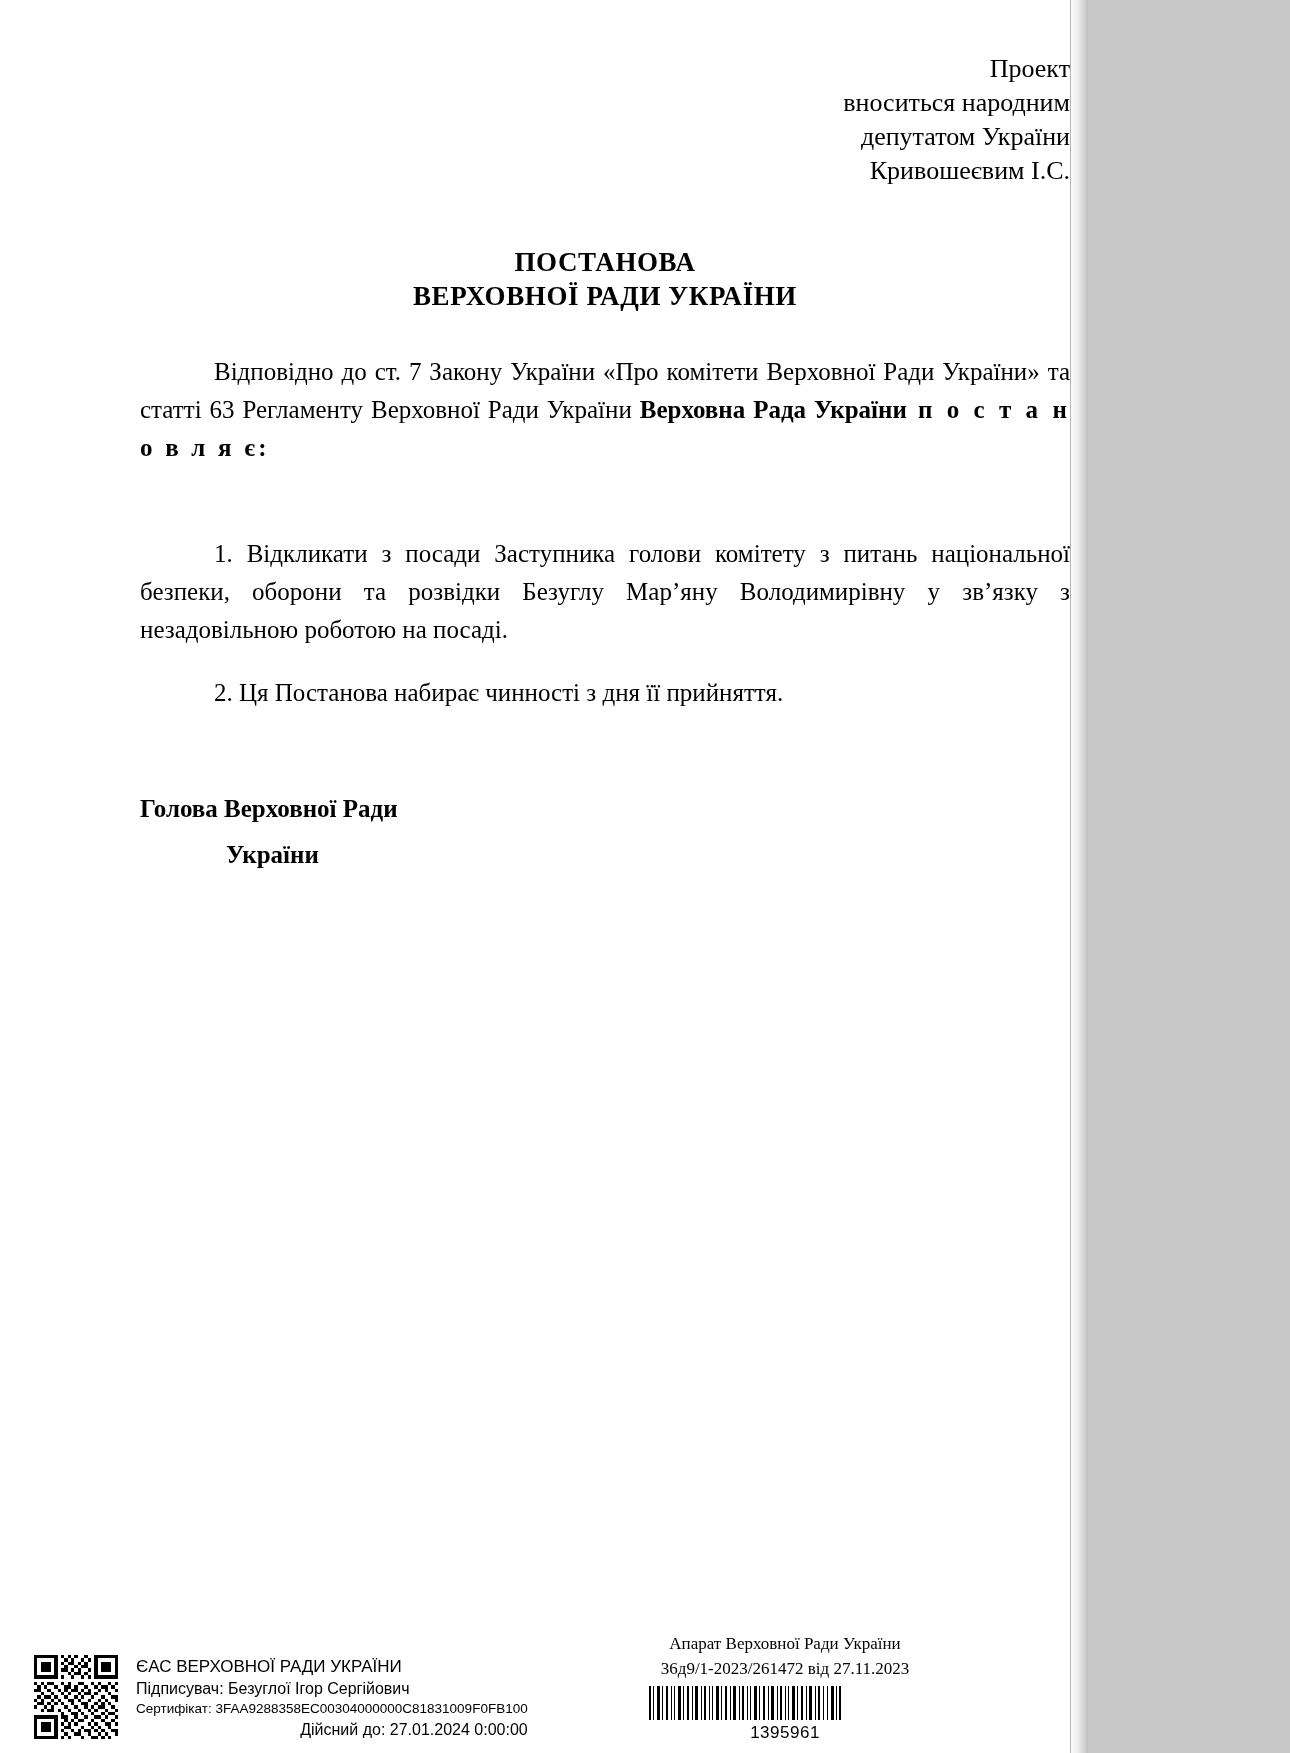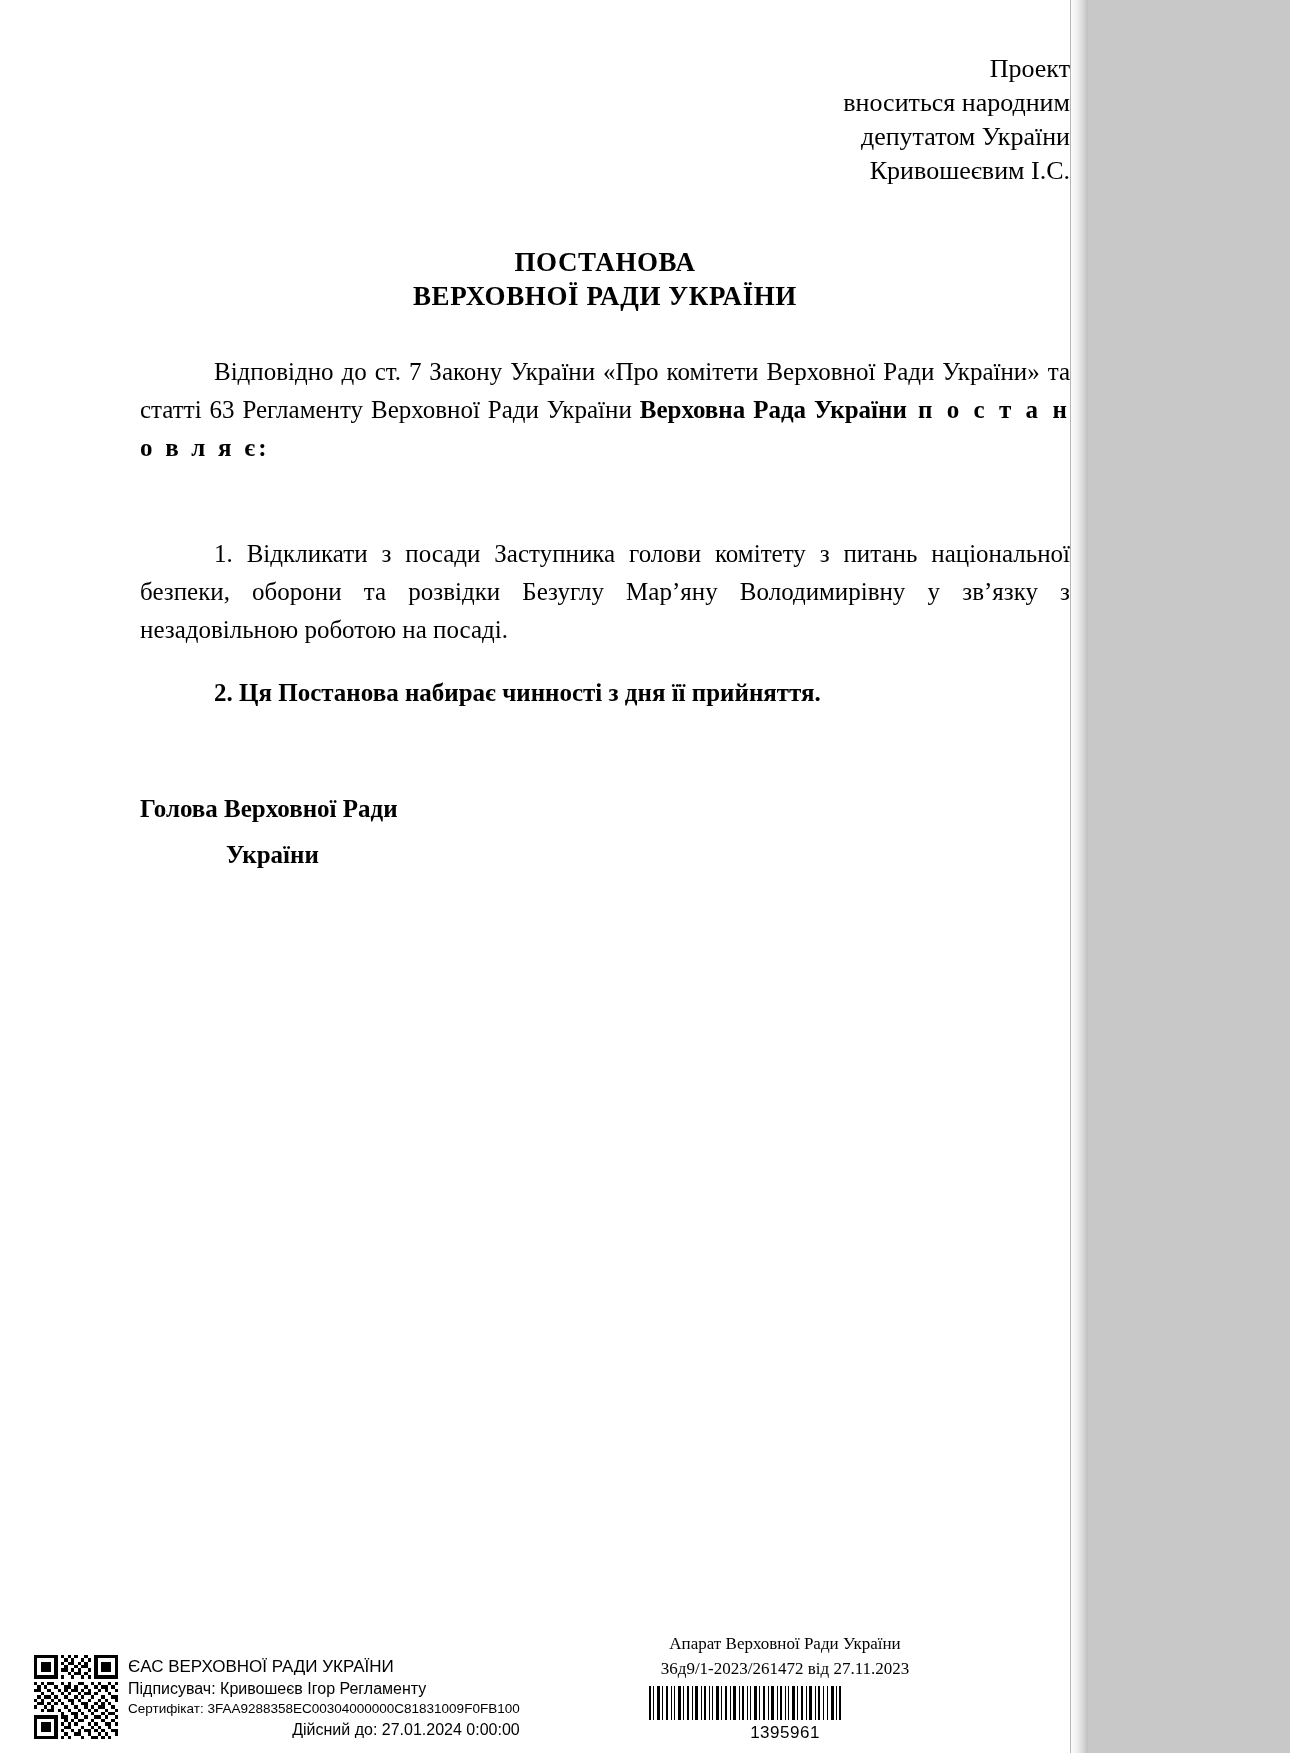--- a/index.html
+++ b/index.html
@@ -89,21 +89,21 @@
   }
 
   
   .items { margin-top: 68px; }
   .item {
     font-size: 25px;
     line-height: 38px;
     text-align: justify;
     text-indent: 74px;
   }
-  .item + .item { margin-top: 8px; font-weight: bold; }
+  .item + .item { margin-top: 8px; }
   .item:last-child { text-align: left; }
 
   
   .signature {
     margin-top: 74px;
     font-weight: bold;
     font-size: 25px;
     line-height: 46px;
   }
   .signature .sig-line-2 { padding-left: 86px; }
@@ -127,20 +127,21 @@
   .qr {
     width: 84px;
     height: 84px;
     margin-top: 2px;
     image-rendering: pixelated;
   }
   .sig-info {
     font-family: "Liberation Sans", "DejaVu Sans", sans-serif;
     line-height: 1.38;
     padding-top: 2px;
+    margin-left: 8px;
   }
   .sig-info .l1 { font-size: 17px; }
   .sig-info .l2 { font-size: 16px; }
   .sig-info .l3 { font-size: 13.5px; }
   .sig-info .l4 { font-size: 16px; text-align: right; }
 
   .footer-right {
     position: absolute;
     left: 620px;
     bottom: 8px;
@@ -375,21 +376,21 @@
             <rect x="10" y="24" width="1" height="1"></rect>
             <rect x="14" y="24" width="1" height="1"></rect>
             <rect x="17" y="24" width="2" height="1"></rect>
             <rect x="20" y="24" width="1" height="1"></rect>
             <rect x="22" y="24" width="1" height="1"></rect>
         </g>
       </svg>
 
       <div class="sig-info">
         <div class="l1">ЄАС ВЕРХОВНОЇ РАДИ УКРАЇНИ</div>
-        <div class="l2">Підписувач: Кривошеєв Ігор Регламенту</div>
+        <div class="l2">Підписувач: Безуглої Ігор Сергійович</div>
         <div class="l3">Сертифікат: 3FAA9288358EC00304000000C81831009F0FB100</div>
         <div class="l4">Дійсний до: 27.01.2024 0:00:00</div>
       </div>
     </div>
 
     <div class="footer-right">
       <div>Апарат Верховної Ради України</div>
       <div>36д9/1-2023/261472 від 27.11.2023</div>
 
       <svg class="barcode" viewBox="0 0 200 34" width="250" shape-rendering="crispEdges">

